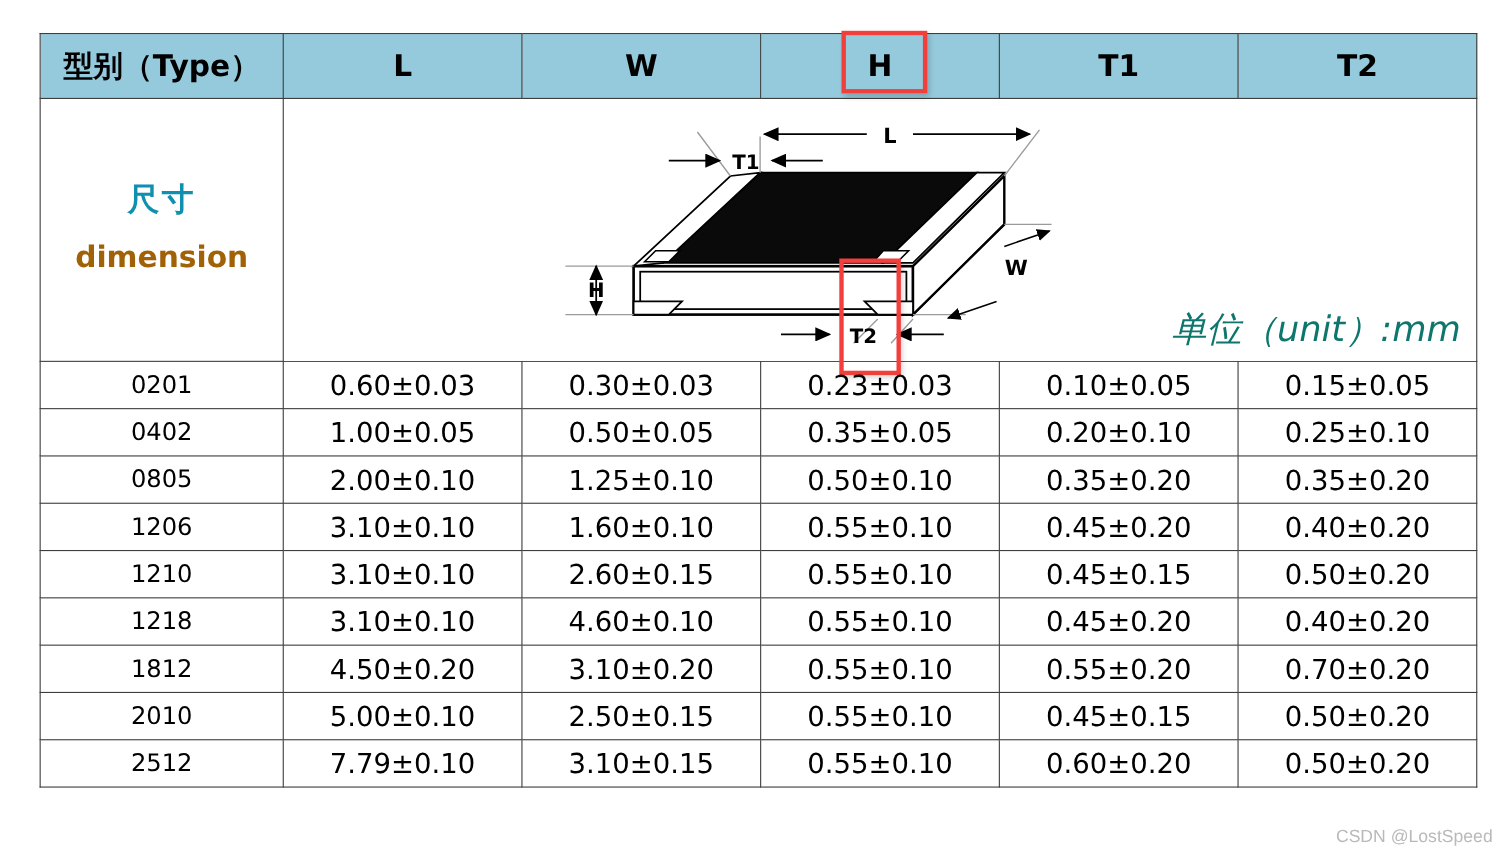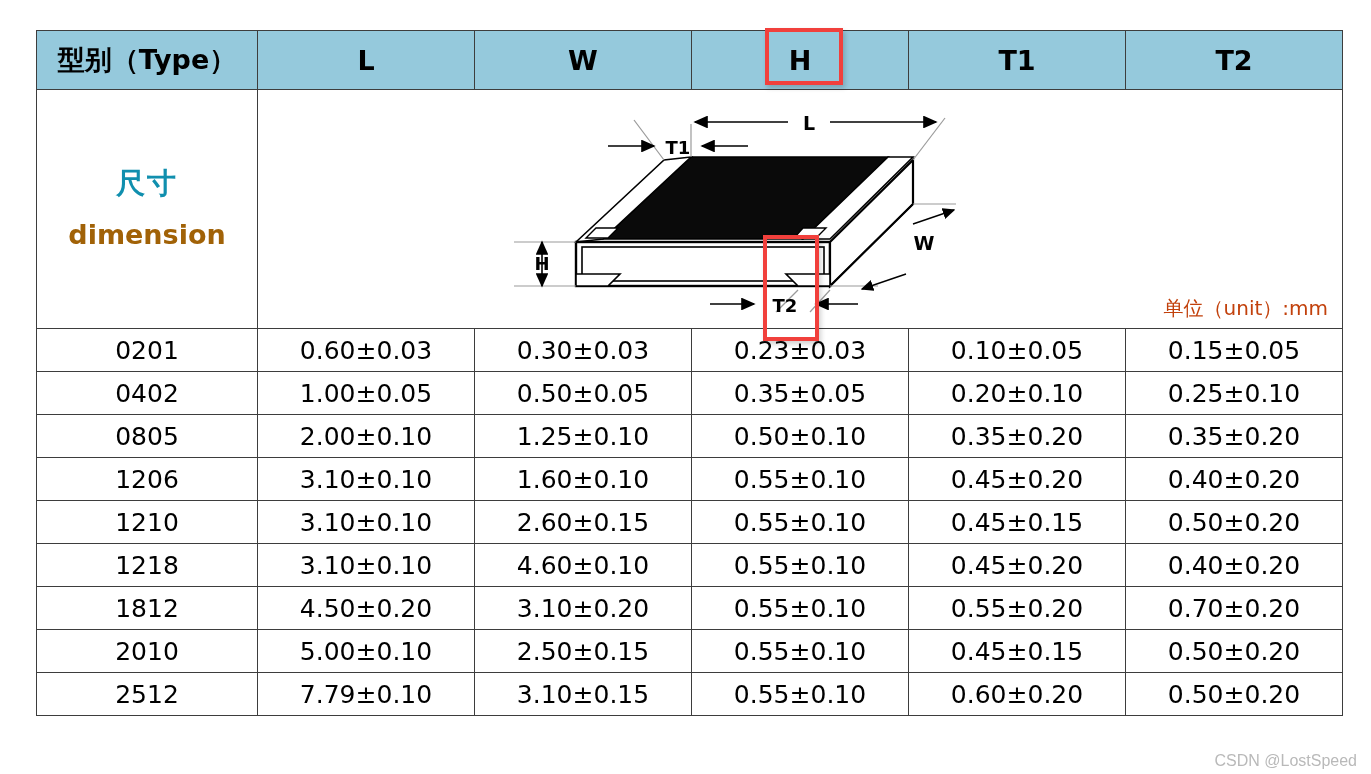--- a/index.html
+++ b/index.html
@@ -39,42 +39,43 @@
     text-align: center;
     background: #ffffff;
   }
   .title-zh {
     color: #108FAE;
     font-size: 29px;
     font-weight: bold;
     letter-spacing: 2px;
     line-height: 1.1;
     margin-bottom: 20px;
-    font-family: Liberation Serif, serif;
+    font-family: Liberation Mono, monospace;
   }
   .title-en {
     color: #a16207;
     font-size: 27px;
     font-weight: bold;
     line-height: 1.1;
   }
   .diagram-cell {
     position: relative;
     background: #ffffff;
     vertical-align: top;
     height: 238px;
   }
   .unit-label {
     position: absolute;
     right: 14px;
     bottom: 6px;
-    font-size: 20px;
-    color: #c2410c;
+    font-size: 32px;
+    color: #0f766e;
     white-space: nowrap;
     font-family: "DejaVu Sans", "Liberation Sans", sans-serif;
+    font-style: italic;
   }
   #chip-svg {
     position: absolute;
     left: 200px;
     top: 4px;
   }
 
   
   thead th {
     background: #95C9DC;
@@ -93,21 +94,21 @@
   
   tbody td {
     height: 42px;
     font-size: 25px;
     color: #000000;
     text-align: center;
     vertical-align: middle;
     background: #ffffff;
     font-family: "DejaVu Sans", "Liberation Sans", sans-serif;
   }
-  tbody td.type-col { font-size: 25px; }
+  tbody td.type-col { font-size: 22px; }
   .cell-inner { position: relative; display: inline-block; }
 
   
   .hl {
     position: absolute;
     border: 4px solid #F1403C;
     box-sizing: border-box;
     pointer-events: none;
     box-shadow: 2px 3px 5px rgba(0,0,0,0.18);
     background: transparent;

